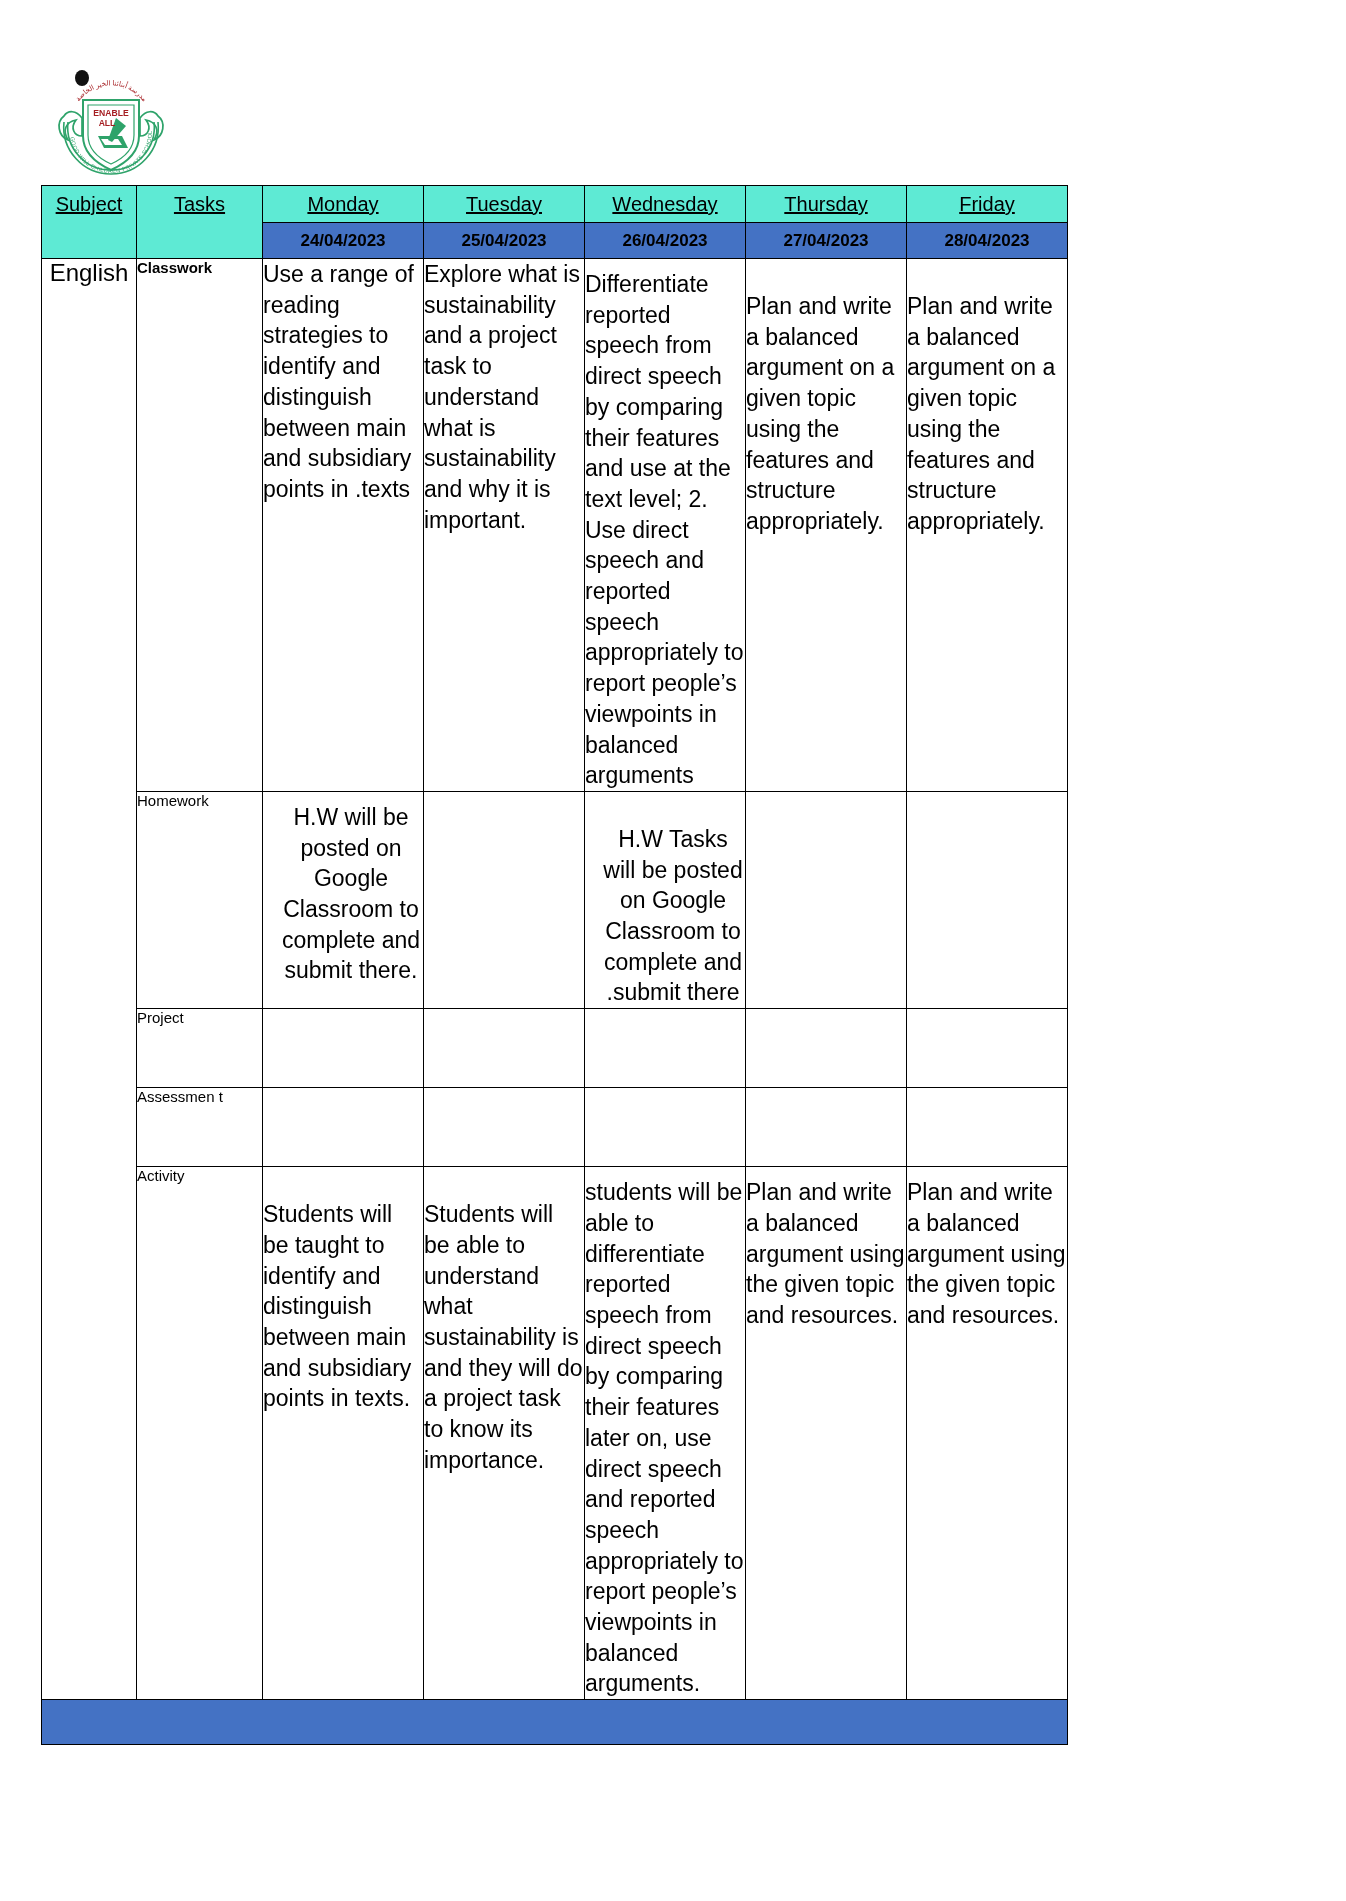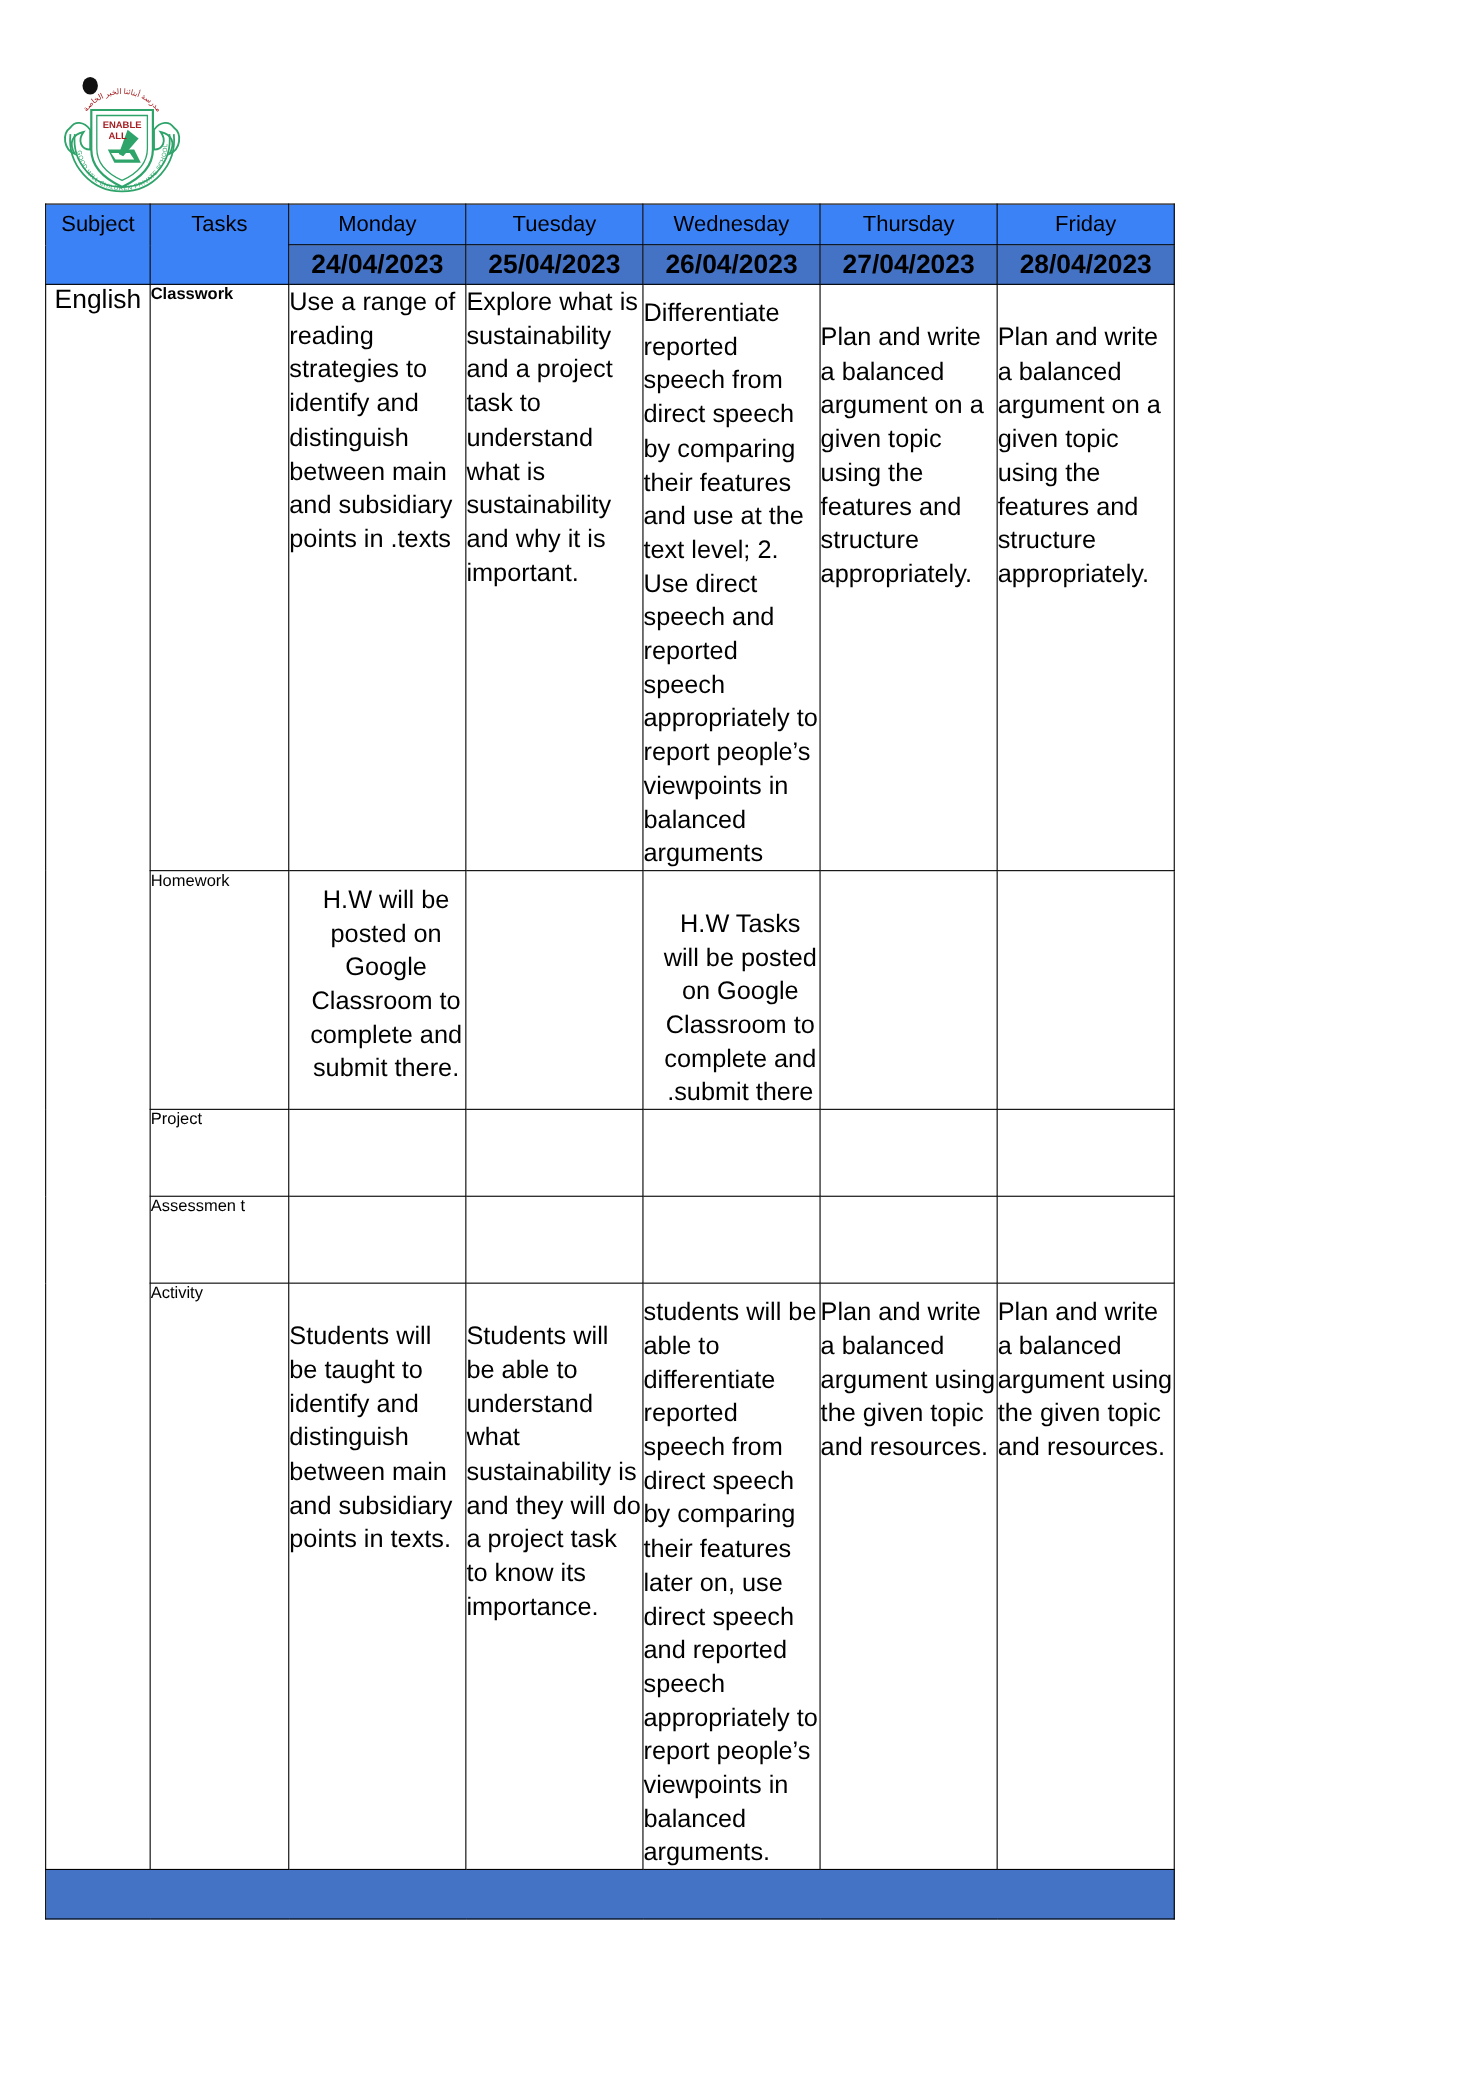--- a/index.html
+++ b/index.html
@@ -63,32 +63,33 @@
     table-layout: fixed;
   }
   .plan-table td, .plan-table th {
     border: 1.6px solid #000000;
     vertical-align: top;
     padding: 0;
   }
 
   
   .hdr {
-    background: #3b82f6;
+    background: #5eead4;
     text-align: center;
     font-weight: normal;
     font-size: 20px;
     height: 36px;
     line-height: 36px;
     padding: 0 2px;
+    text-decoration: underline;
   }
   .hdr-date {
     background: #4472C4;
     text-align: center;
-    font-size: 24px;
+    font-size: 17px;
     height: 35px;
     line-height: 35px;
   }
 
   
   .col-subject  { width: 95px; }
   .col-tasks    { width: 126px; }
   .col-day      { width: 161px; }
 
   

